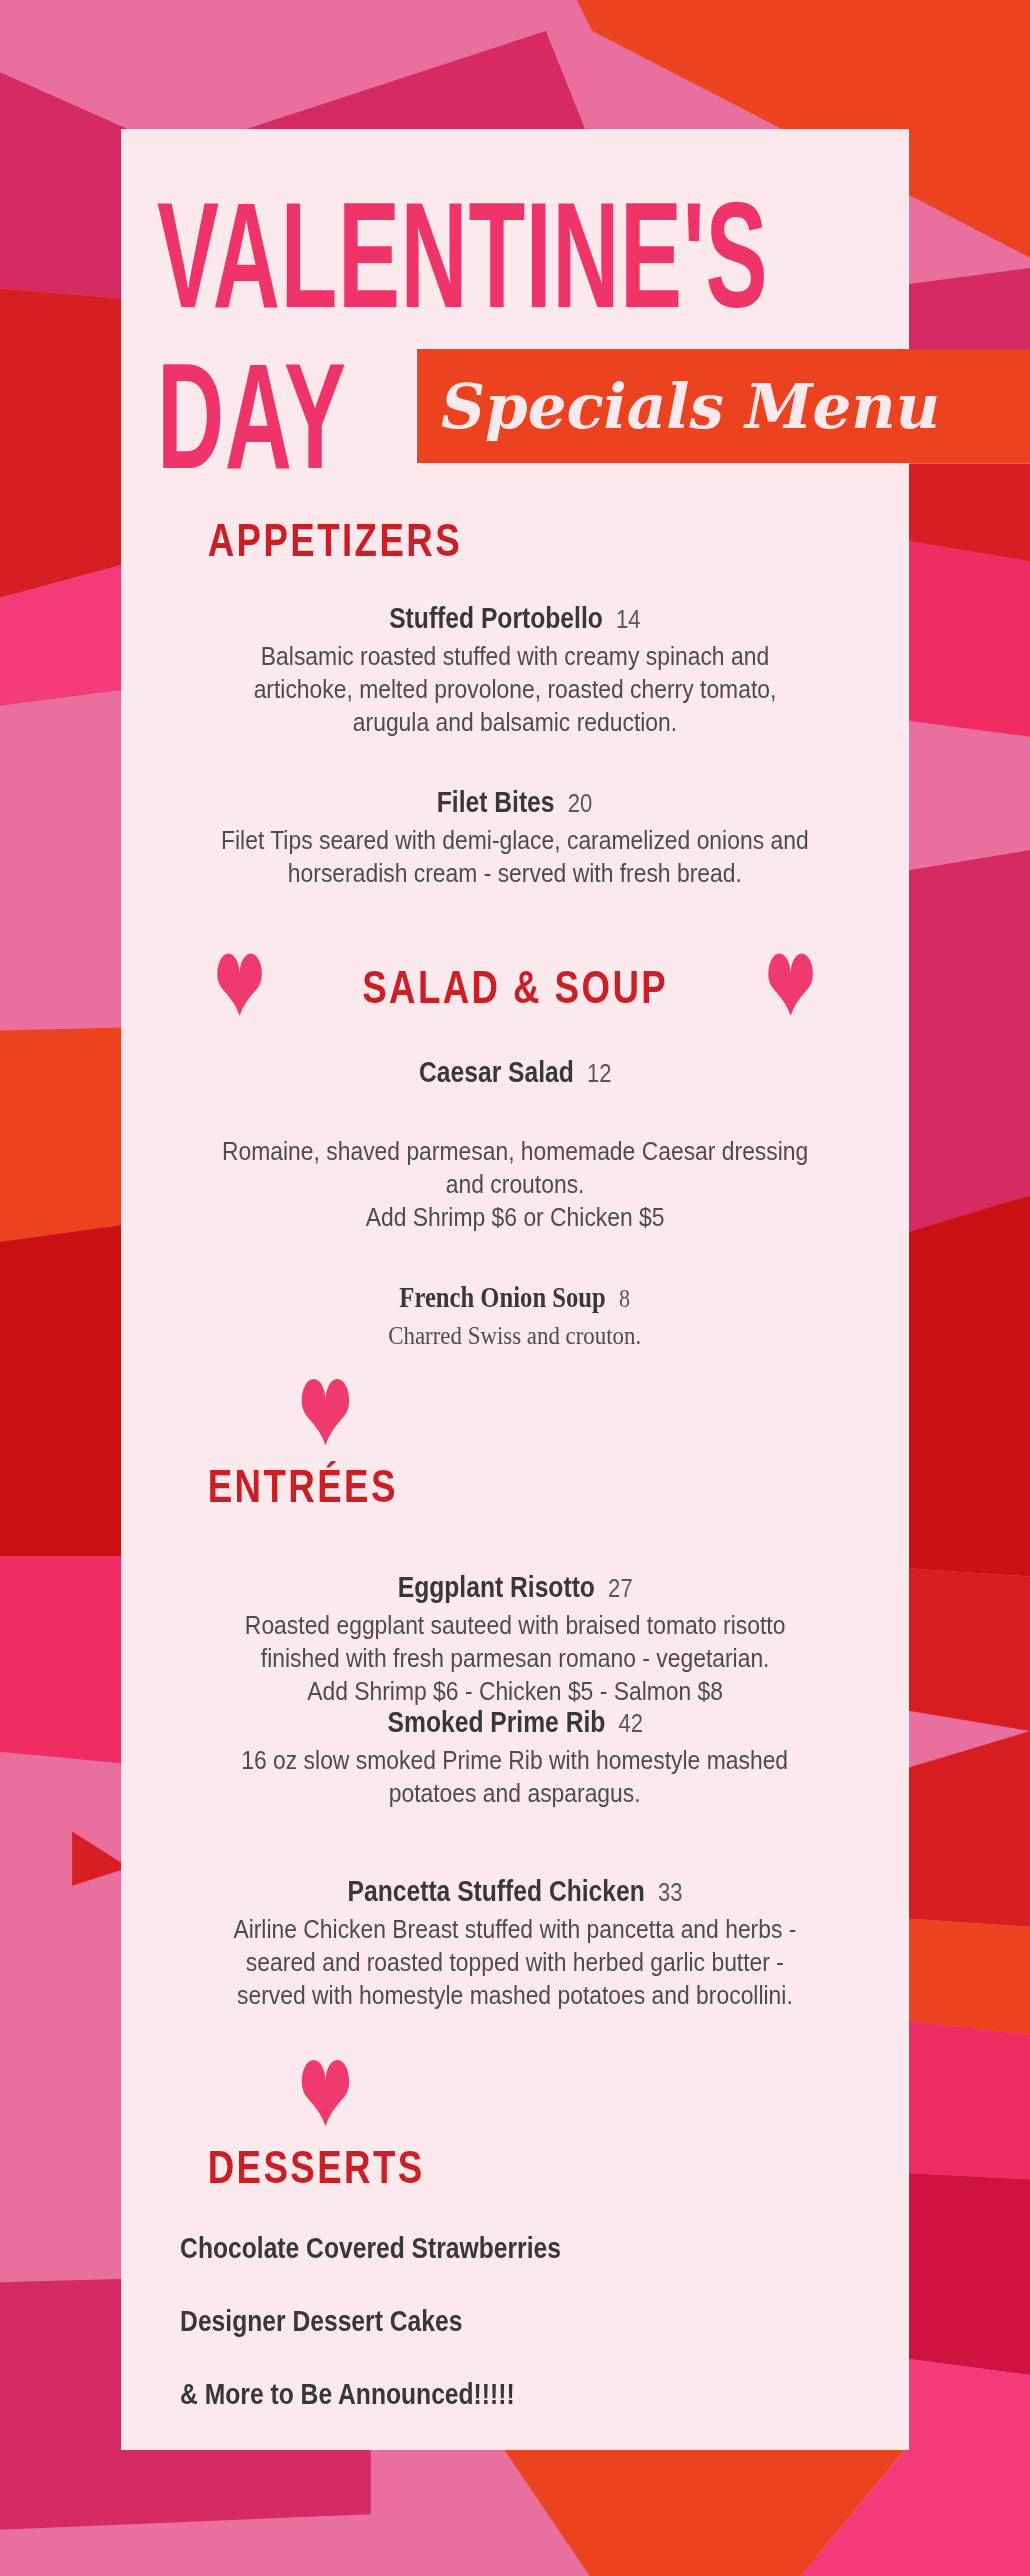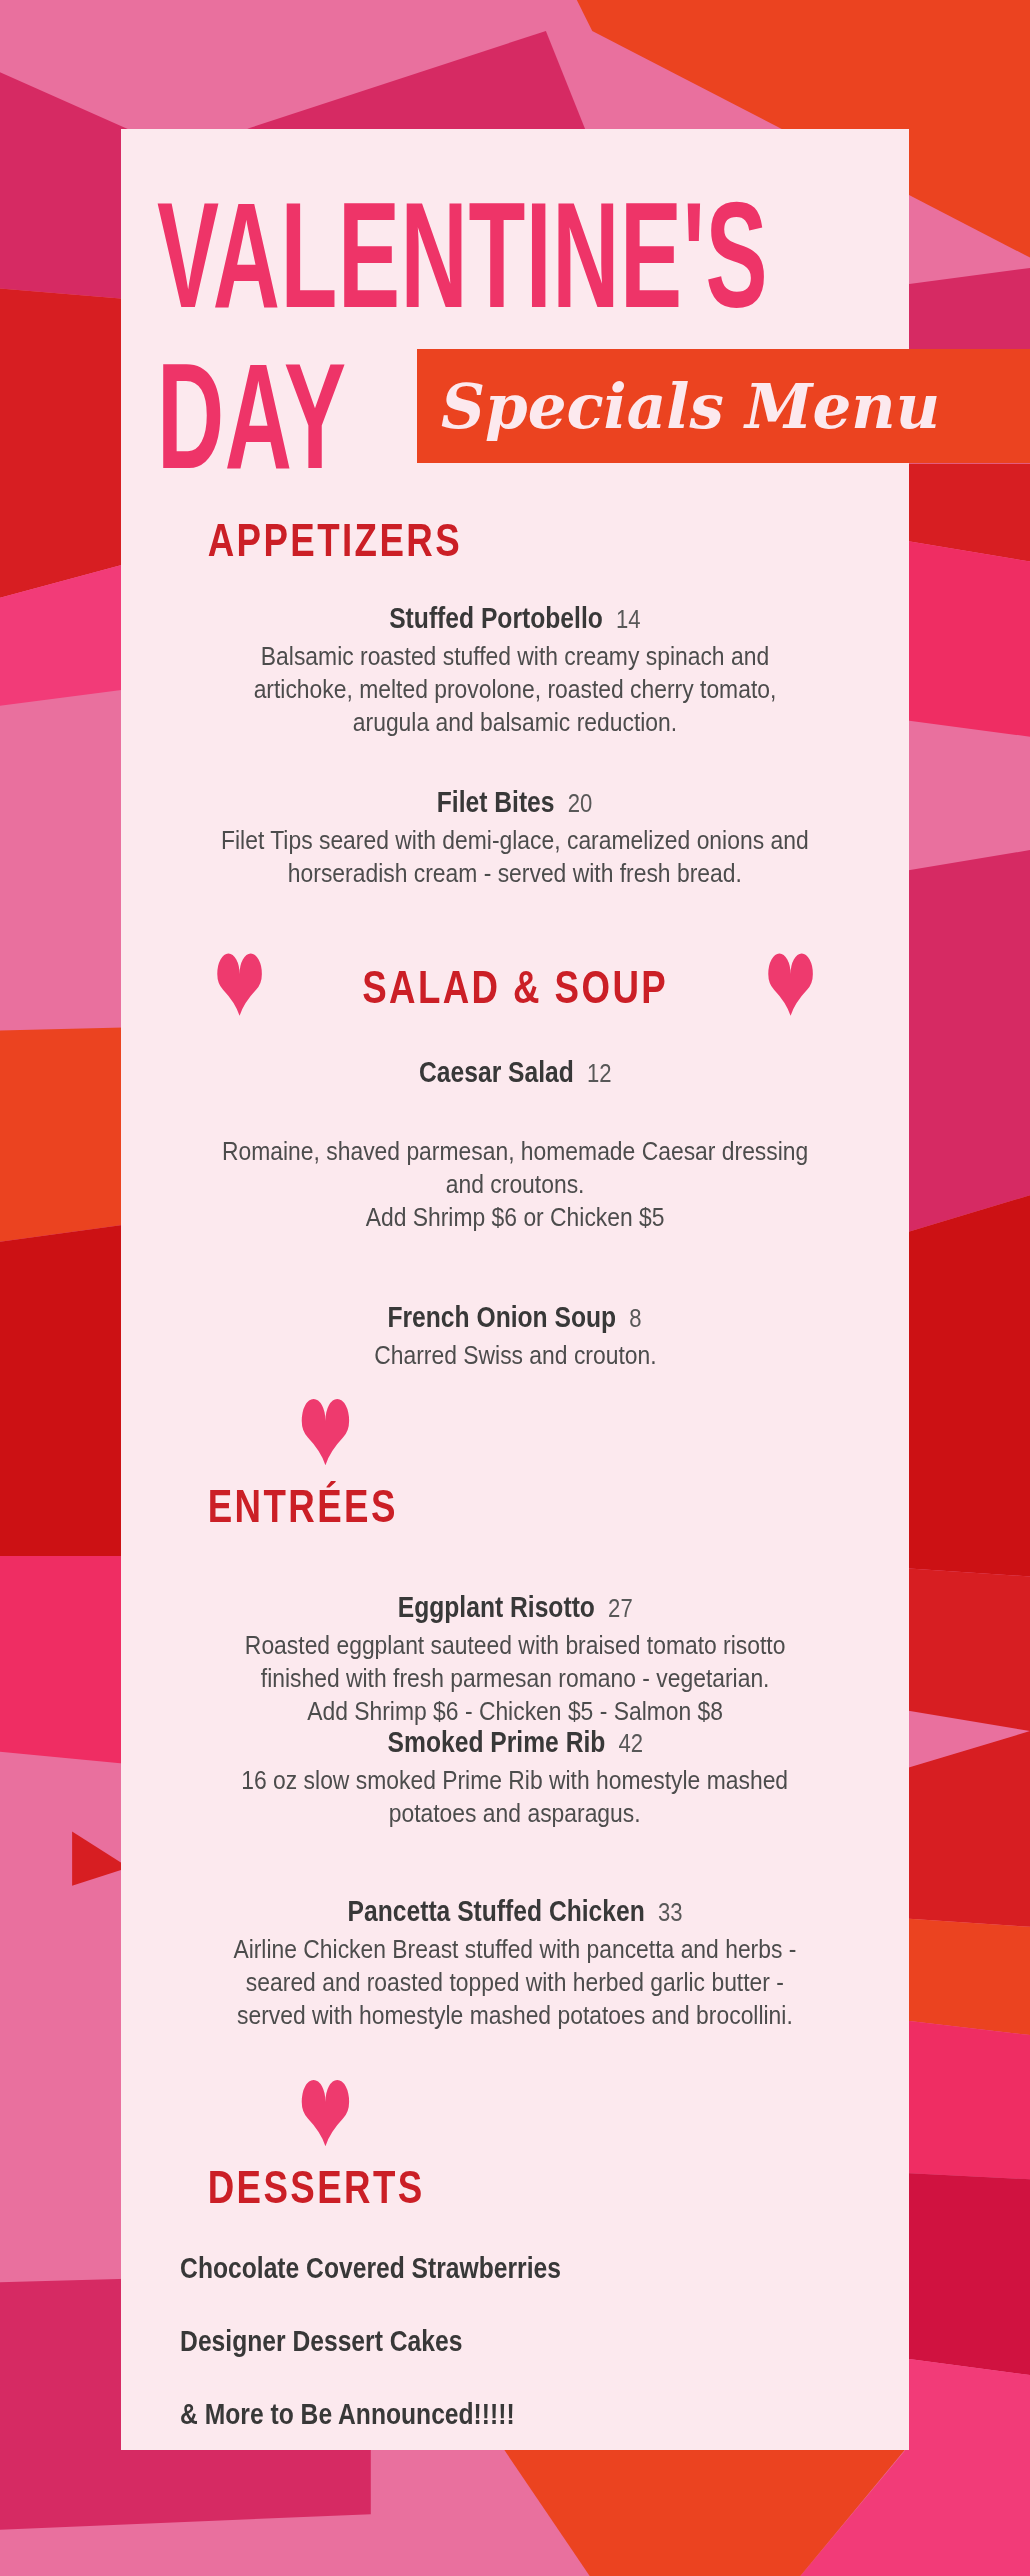--- a/index.html
+++ b/index.html
@@ -112,21 +112,21 @@
     <div class="item" style="margin-top:16px;gap:40px;">
       <div class="item-title">
         <span class="item-name">Caesar Salad</span>
         <span class="item-price">12</span>
       </div>
       <p class="item-desc">Romaine, shaved parmesan, homemade Caesar dressing
 and croutons.
 Add Shrimp $6 or Chicken $5</p>
     </div>
 
-    <div class="item" style="margin-top:69px;">
+    <div class="item" style="margin-top:49px;font-family:Liberation Serif, serif;">
       <div class="item-title">
         <span class="item-name">French Onion Soup</span>
         <span class="item-price">8</span>
       </div>
       <p class="item-desc">Charred Swiss and crouton.</p>
     </div>
 
     <span class="heart-single" style="margin-top:15.5px;">❤</span>
     <h2 class="section-heading" style="margin:0;">ENTRÉES</h2>
 

